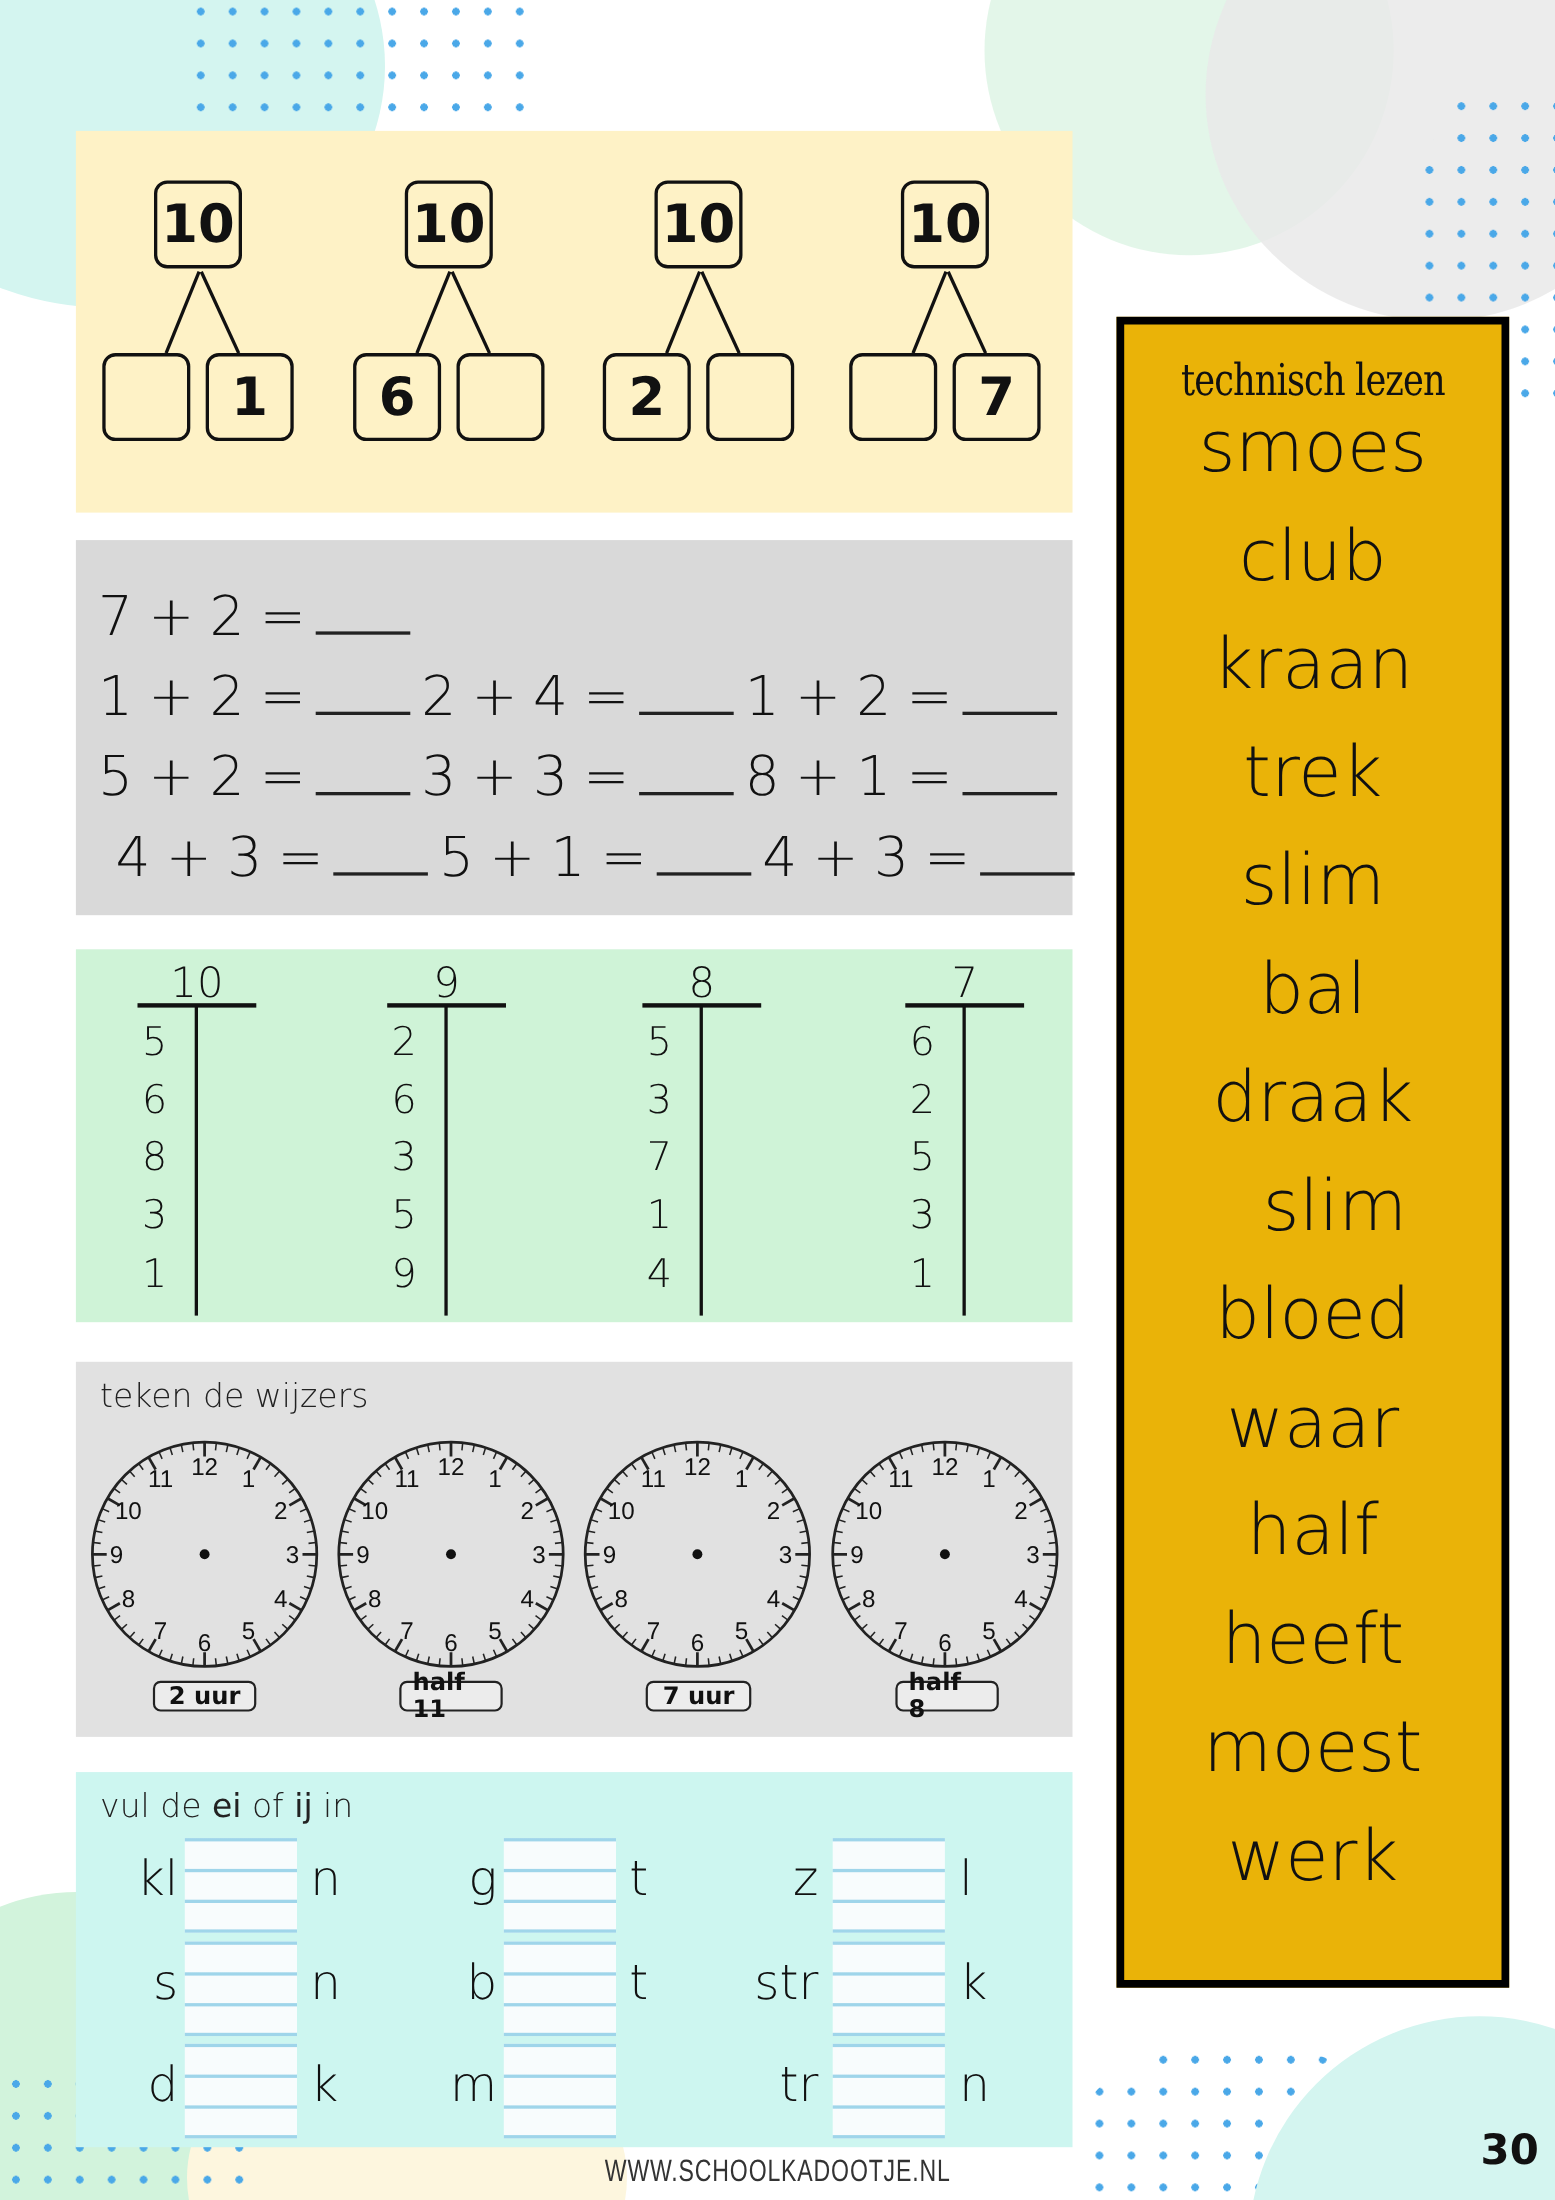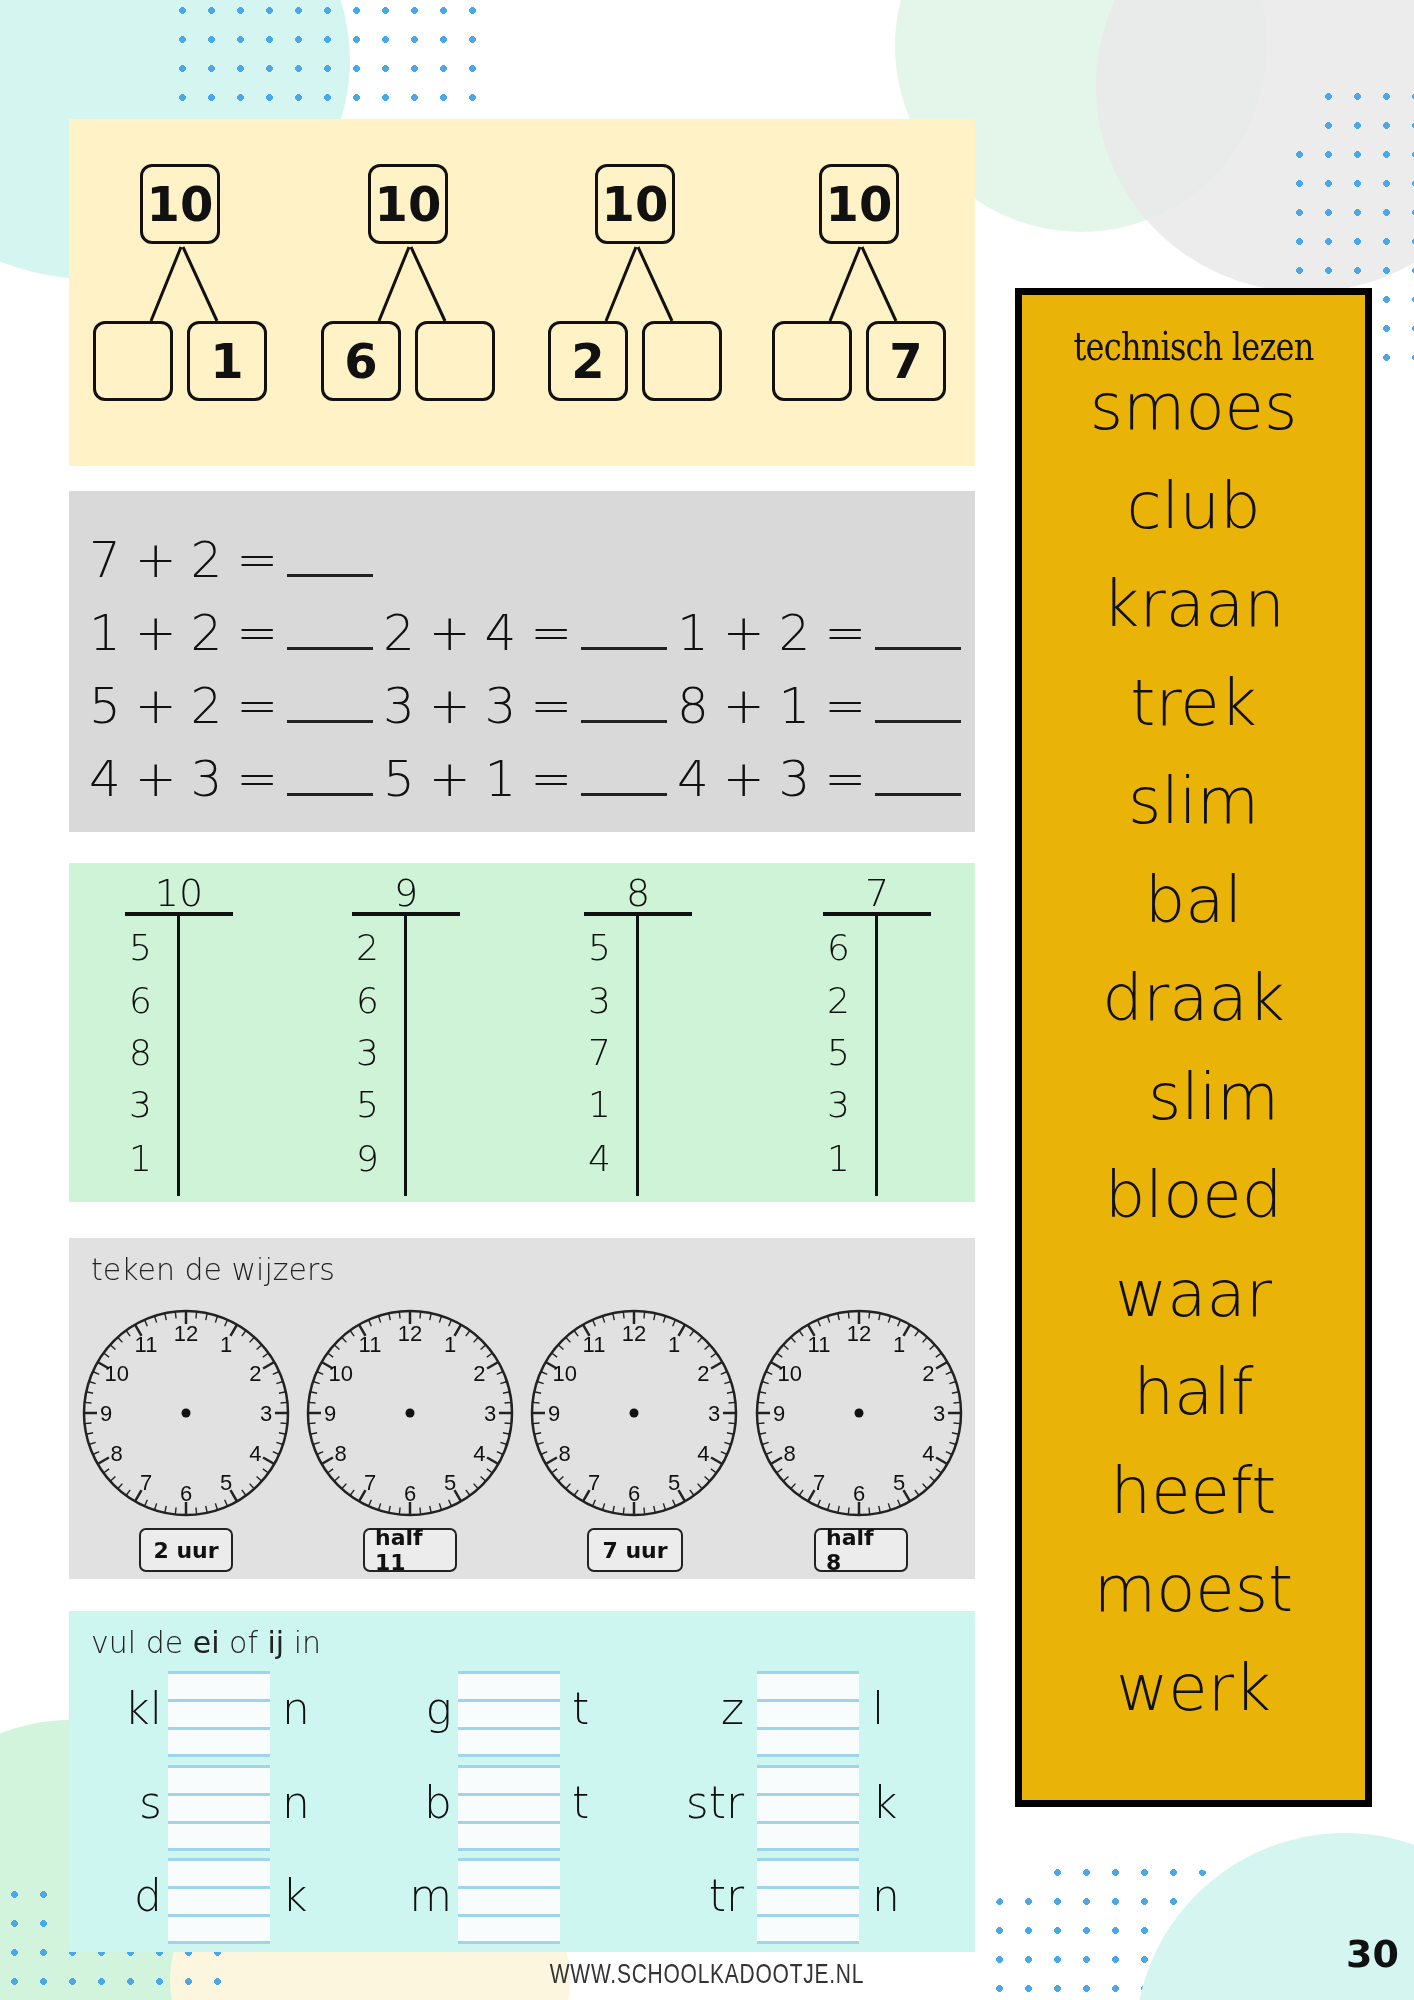--- a/index.html
+++ b/index.html
@@ -24,21 +24,21 @@
   .blank { display:inline-block; width:86px; border-bottom:3px solid #222; height:10px; margin-left:10px; }
   
   .split { position:absolute; top:0; width:120px; height:339px; }
   .split .head { position:absolute; top:8px; left:0; width:108px; text-align:center; font-size:38px; font-weight:300; }
   .split .hbar { position:absolute; top:49px; left:0; width:108px; height:4px; background:#111; }
   .split .vbar { position:absolute; top:51px; left:52px; width:3px; height:282px; background:#111; }
   .split .num { position:absolute; left:4px; font-size:36px; font-weight:300; }
   
   .title-small { position:absolute; left:22px; font-size:30px; font-weight:300; color:#222; }
   .clock { position:absolute; top:68px; width:214px; height:214px; }
-  .clock-label { position:absolute; top:290px; height:44px; border:2px solid #222; border-radius:7px; background:#ececec; font-weight:bold; font-size:22px; display:flex; align-items:center; justify-content:center; box-sizing:border-box; padding:0 10px; }
+  .clock-label { position:absolute; top:290px; height:28px; border:2px solid #222; border-radius:7px; background:#ececec; font-weight:bold; font-size:22px; display:flex; align-items:center; justify-content:center; box-sizing:border-box; padding:0 10px; }
   
   .cell-pre { position:absolute; width:70px; text-align:right; font-size:44px; font-weight:300; }
   .cell-post { position:absolute; font-size:44px; font-weight:300; }
   .wbox { position:absolute; width:102px; height:86px; background:#f8fcfd;
     background-image: linear-gradient(#9fd5ea,#9fd5ea), linear-gradient(#9fd5ea,#9fd5ea), linear-gradient(#9fd5ea,#9fd5ea), linear-gradient(#9fd5ea,#9fd5ea);
     background-size:100% 3px; background-repeat:no-repeat;
     background-position:0 0, 0 28px, 0 56px, 0 83px; }
   
   .read-box { position:absolute; left:1015px; top:288px; width:357px; height:1519px; border:7px solid #000; box-sizing:border-box; background:#eab308; }
   .read-title { position:absolute; top:28px; left:0; width:100%; text-align:center; font-family:"DejaVu Serif", serif; font-size:40px; letter-spacing:-1px; transform:scaleX(0.8); }
@@ -106,21 +106,21 @@
   <div class="math-row" style="top:113px;">
     <div class="eq"><span>1 + 2 =</span><span class="blank"></span></div>
     <div class="eq"><span>2 + 4 =</span><span class="blank"></span></div>
     <div class="eq"><span>1 + 2 =</span><span class="blank"></span></div>
   </div>
   <div class="math-row" style="top:186px;">
     <div class="eq"><span>5 + 2 =</span><span class="blank"></span></div>
     <div class="eq"><span>3 + 3 =</span><span class="blank"></span></div>
     <div class="eq"><span>8 + 1 =</span><span class="blank"></span></div>
   </div>
-  <div class="math-row" style="top:259px;">
+  <div class="math-row" style="top:259px;margin-left:16px;">
     <div class="eq"><span>4 + 3 =</span><span class="blank"></span></div>
     <div class="eq"><span>5 + 1 =</span><span class="blank"></span></div>
     <div class="eq"><span>4 + 3 =</span><span class="blank"></span></div>
   </div>
 </div>
 
 <div class="panel p-green">
   <div class="split" style="left:56px;">
     <div class="head">10</div>
     <div class="hbar"></div>

